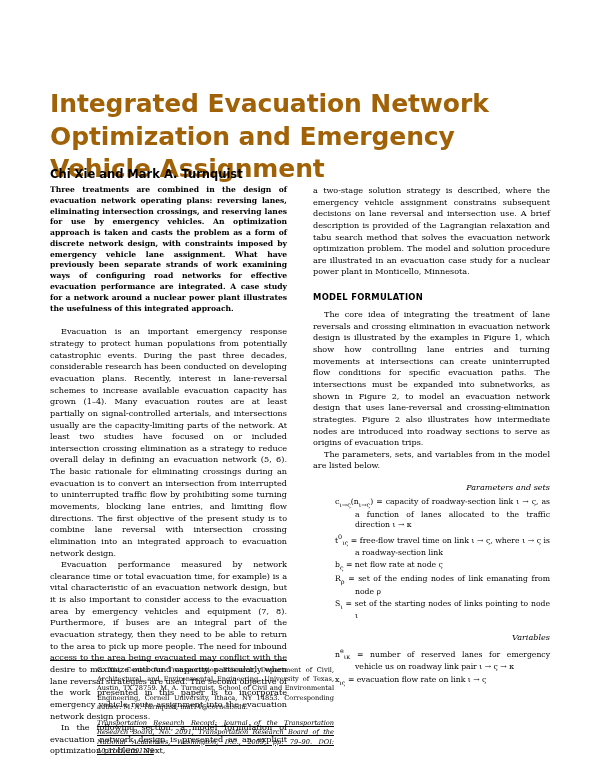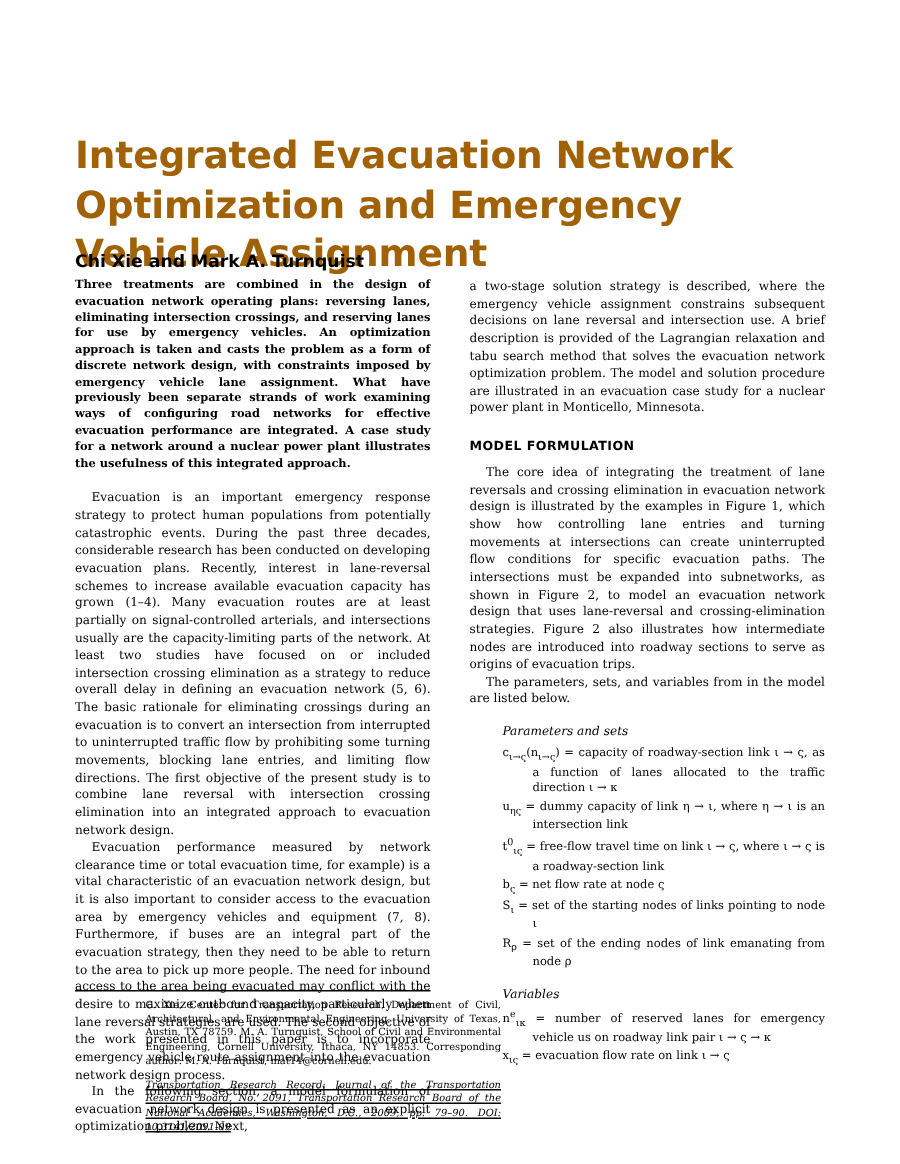--- a/index.html
+++ b/index.html
@@ -89,20 +89,21 @@
     font-weight: bold;
     letter-spacing: 0.3px;
     margin: 14px 0 7px 0;
   }
   .sub-head {
     font-family: "DejaVu Serif", serif;
     font-size: 8.1px;
     font-style: italic;
     margin: 10px 0 5px 0;
     padding-left: 22px;
+    text-align: right;
   }
   .defs {
     padding-left: 22px;
     font-family: "DejaVu Serif", serif;
     font-size: 7.7px;
     line-height: 1.40;
   }
   .def {
     display: block;
     padding-left: 20px;
@@ -164,25 +165,24 @@
       <p class="body noindent">a two-stage solution strategy is described, where the emergency vehicle assignment constrains subsequent decisions on lane reversal and intersection use. A brief description is provided of the Lagrangian relaxation and tabu search method that solves the evacuation network optimization problem. The model and solution procedure are illustrated in an evacuation case study for a nuclear power plant in Monticello, Minnesota.</p>
 
       <div class="section-head">MODEL FORMULATION</div>
 
       <p class="body">The core idea of integrating the treatment of lane reversals and crossing elimination in evacuation network design is illustrated by the examples in Figure 1, which show how controlling lane entries and turning movements at intersections can create uninterrupted flow conditions for specific evacuation paths. The intersections must be expanded into subnetworks, as shown in Figure 2, to model an evacuation network design that uses lane-reversal and crossing-elimination strategies. Figure 2 also illustrates how intermediate nodes are introduced into roadway sections to serve as origins of evacuation trips.</p>
       <p class="body">The parameters, sets, and variables from in the model are listed below.</p>
 
       <div class="sub-head">Parameters and sets</div>
       <div class="defs">
         <span class="def">c<sub>ι→ς</sub>(n<sub>ι→ς</sub>) = capacity of roadway-section link ι → ς, as a function of lanes allocated to the traffic direction ι → κ</span>
-        <span class="def">u<sub>ης</sub> = dummy capacity of link η → ι, where η → ι is an intersection link</span>
         <span class="def">t<sup>0</sup><sub>ις</sub> = free-flow travel time on link ι → ς, where ι → ς is a roadway-section link</span>
         <span class="def">b<sub>ς</sub> = net flow rate at node ς</span>
+        <span class="def">R<sub>ρ</sub> = set of the ending nodes of link emanating from node ρ</span>
         <span class="def">S<sub>ι</sub> = set of the starting nodes of links pointing to node ι</span>
-        <span class="def">R<sub>ρ</sub> = set of the ending nodes of link emanating from node ρ</span>
       </div>
 
       <div class="sub-head">Variables</div>
       <div class="defs">
         <span class="def">n<sup>e</sup><sub>ικ</sub> = number of reserved lanes for emergency vehicle us on roadway link pair ι → ς → κ</span>
         <span class="def">x<sub>ις</sub> = evacuation flow rate on link ι → ς</span>
 
       </div>
     </div>
 

